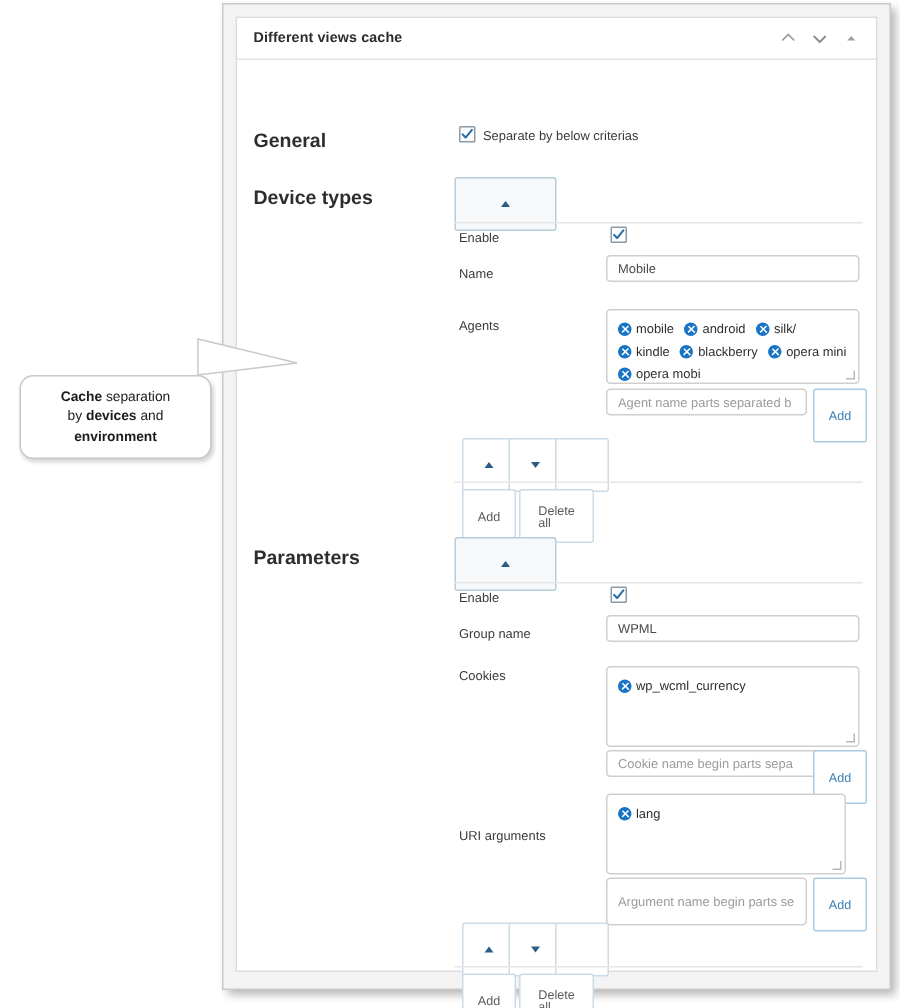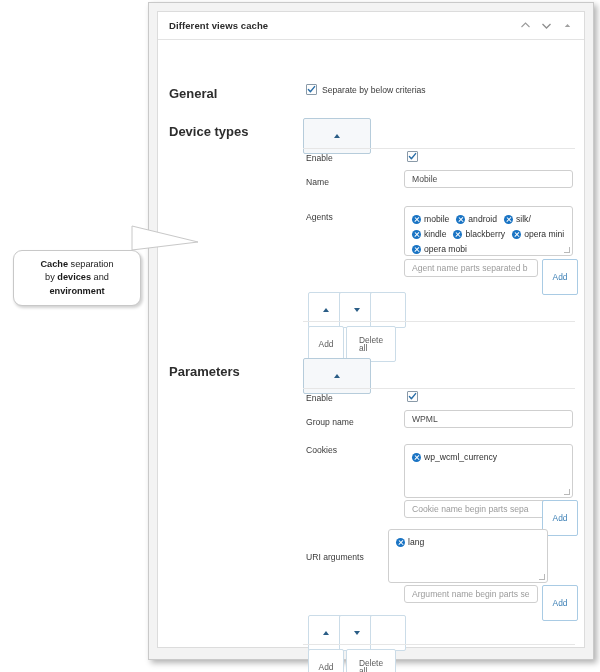--- a/index.html
+++ b/index.html
@@ -442,31 +442,31 @@
           </span>
         </div>
         <span class="tagbox-resize"></span>
       </div>
 
       <input class="tinput" style="left: 246px; top: 460px; width: 154px; height: 18px;" placeholder="Cookie name begin parts sepa">
       <div class="btn btn-add-inline" style="left:384px; top:460px; width:31px; height:18px;">Add</div>
 
       <span class="sub-label" style="left:148px; top:512px;">URI arguments</span>
 
-      <div class="tagbox" style="left:230px; top:489px; width:160px; height:54px;">
+      <div class="tagbox" style="left:246px; top:489px; width:160px; height:54px;">
         <div class="tags">
           <span class="tag">
             <span class="tag-x"></span>
             <span>lang</span>
           </span>
         </div>
         <span class="tagbox-resize"></span>
       </div>
 
-      <input class="tinput" style="left: 246px; top: 545px; width: 134px; height: 18px;" placeholder="Argument name begin parts se">
+      <input class="tinput" style="left: 246px; top: 545px; width: 134px; height: 32px;" placeholder="Argument name begin parts se">
       <div class="btn btn-add-inline" style="left:384px; top:545px; width:31px; height:18px;">Add</div>
 
       <div class="btn btn-plain" style="left:150px; top:575px; width:26px; height:19px;">
         <span class="caret-up"></span>
       </div>
       <div class="btn btn-plain" style="left:181px; top:575px; width:26px; height:19px;">
         <span class="caret-down"></span>
       </div>
       <div class="btn btn-plain" style="left:212px; top:575px; width:26px; height:19px;">
         <svg class="trash-ico" width="10" height="11" viewBox="0 0 10 11">

